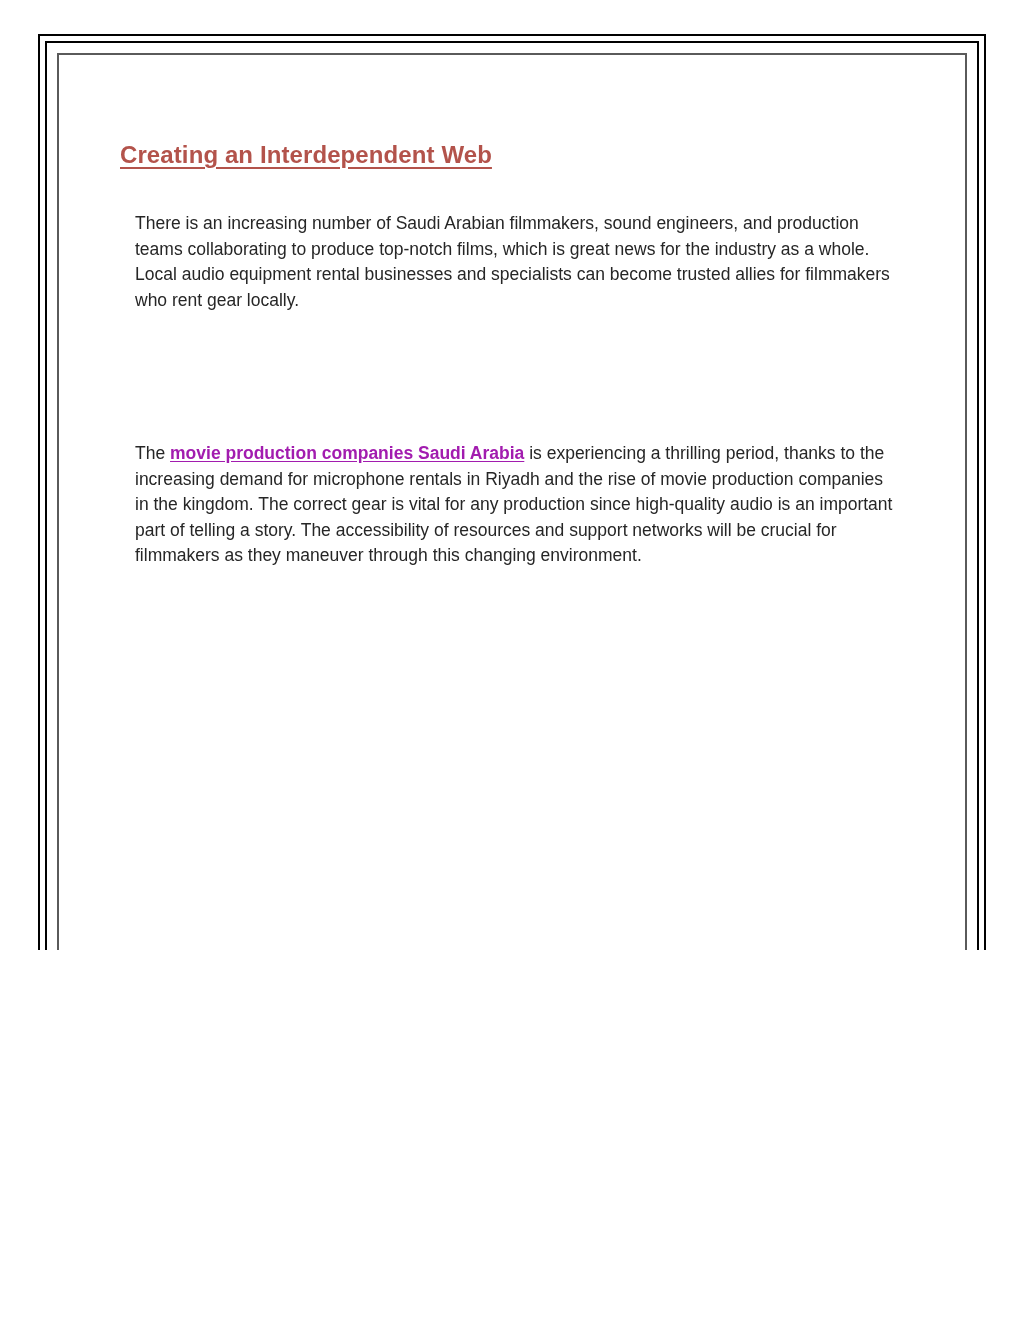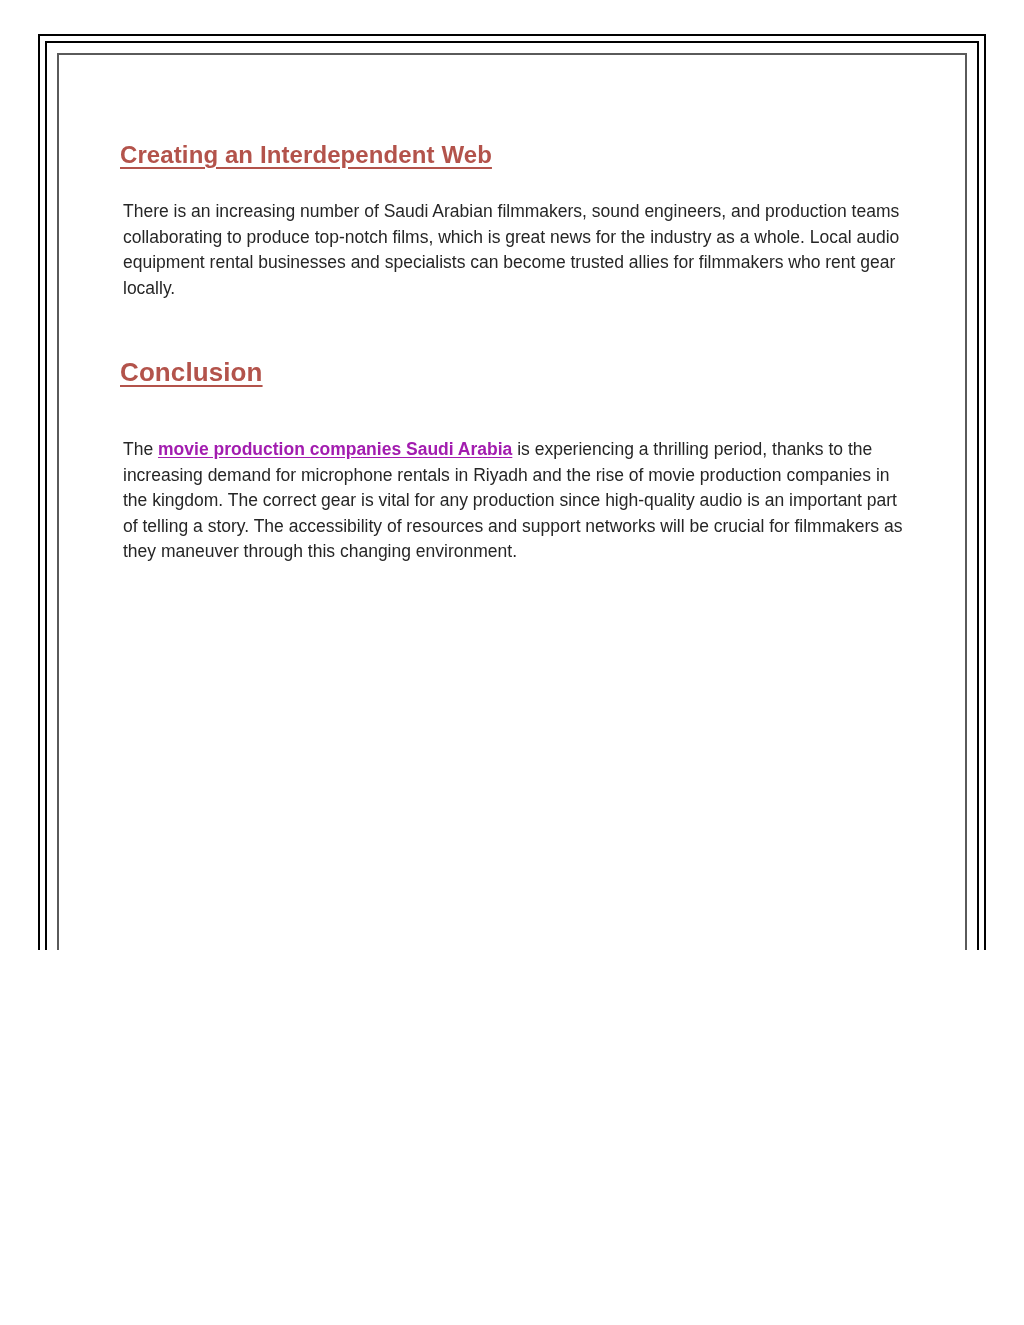--- a/index.html
+++ b/index.html
@@ -79,21 +79,21 @@
 
   .heading-2 {
     font-size: 26px;
     line-height: 32px;
   }
 
   .doc-paragraph {
     color: #262626;
     font-size: 17.5px;
     line-height: 25.5px;
-    margin: 3px;
+    margin: 15px;
     text-align: left;
   }
 
   .spacer-after-h1 { height: 26px; }
   .spacer-after-p1 { height: 52px; }
   .spacer-after-h2 { height: 46px; }
 
   .doc-link {
     color: #a21caf;
     font-weight: bold;
@@ -114,20 +114,19 @@
   <div class="content">
 
     <h2 class="doc-heading heading-1">Creating an Interdependent Web</h2>
 
     <div class="spacer-after-h1"></div>
 
     <p class="doc-paragraph">There is an increasing number of Saudi Arabian filmmakers, sound engineers, and production teams collaborating to produce top-notch films, which is great news for the industry as a whole. Local audio equipment rental businesses and specialists can become trusted allies for filmmakers who rent gear locally.</p>
 
     <div class="spacer-after-p1"></div>
 
-    <h2 class="doc-heading heading-2">Conclusion</h2>
 
     <div class="spacer-after-h2"></div>
 
     <p class="doc-paragraph"><span>The </span><a class="doc-link">movie production companies Saudi Arabia</a><span> is experiencing a thrilling period, thanks to the increasing demand for microphone rentals in Riyadh and the rise of movie production companies in the kingdom. The correct gear is vital for any production since high-quality audio is an important part of telling a story. The accessibility of resources and support networks will be crucial for filmmakers as they maneuver through this changing environment.</span></p>
 
   </div>
 </div>
 
 </body></html>

